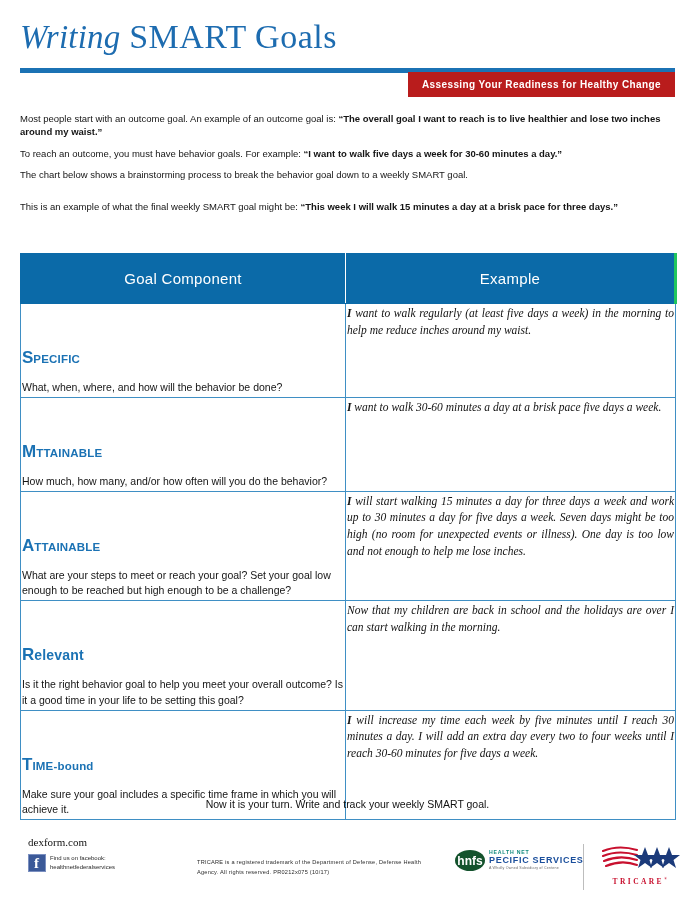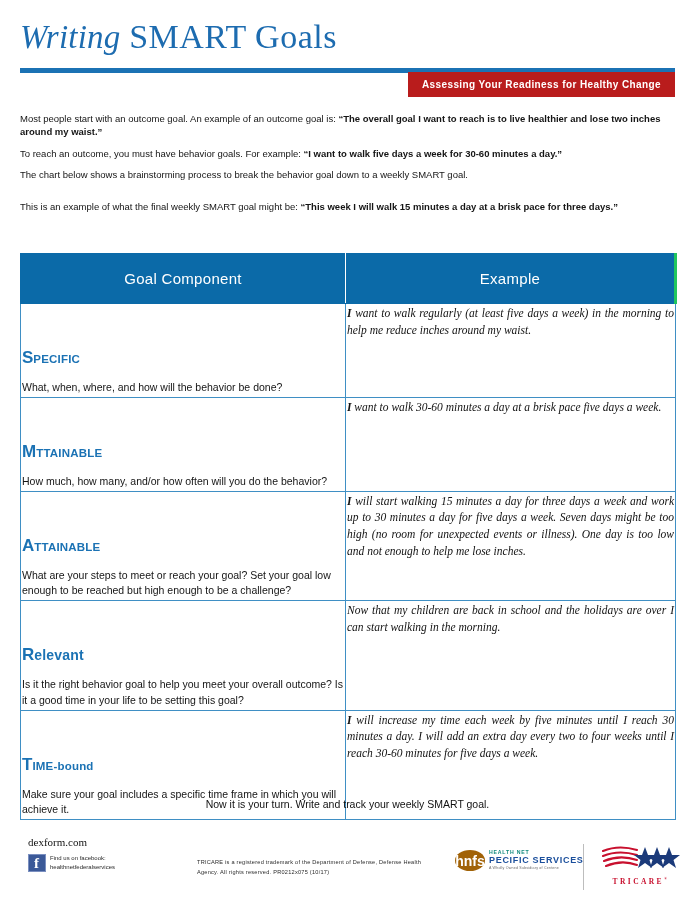--- a/index.html
+++ b/index.html
@@ -228,23 +228,23 @@
     left: 0;
     top: 6px;
     display: flex;
     align-items: center;
     gap: 4px;
   }
   .hnfs-mark {
     width: 30px;
     height: 21px;
     border-radius: 50%;
-    background: #a16207;
+    background: #14532d;
     color: #ffffff;
-    font-size: 14px;
+    font-size: 12px;
     font-weight: bold;
     display: flex;
     align-items: center;
     justify-content: center;
     font-family: "Liberation Sans", sans-serif;
   }
   .hnfs-text { line-height: 1.1; }
   .hnfs-text .l1 {
     font-size: 5.2px;
     letter-spacing: 0.8px;

